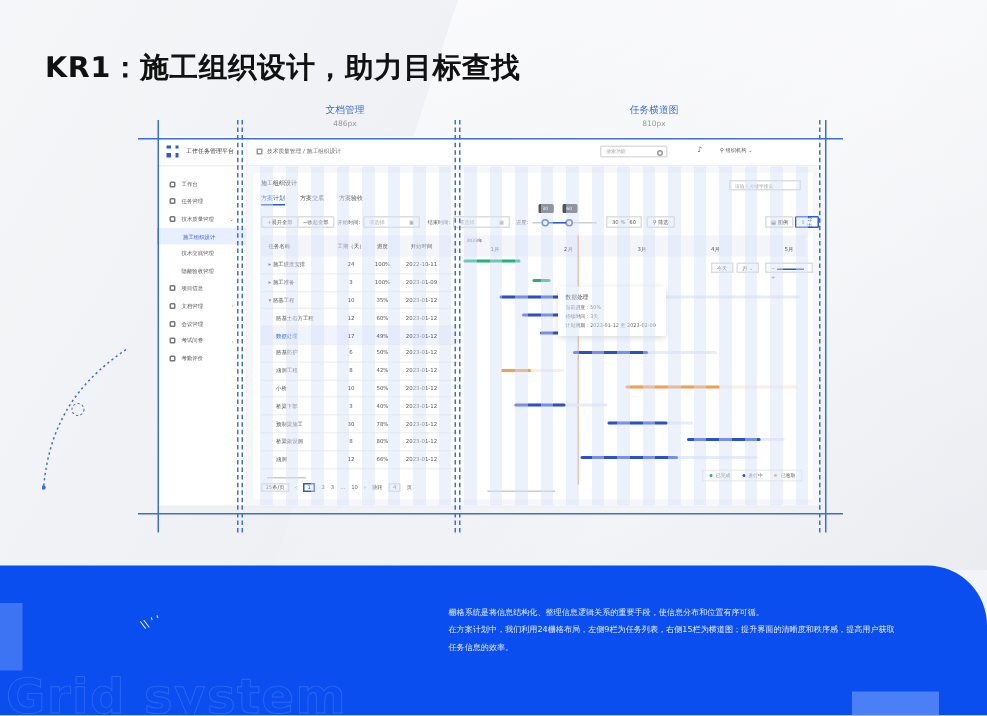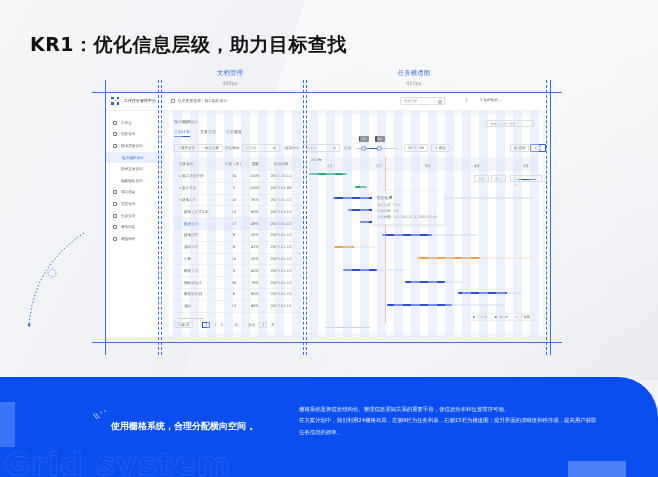--- a/index.html
+++ b/index.html
@@ -74,27 +74,27 @@
 .banner .slogan{position:absolute;left:111px;top:43px;color:#fff;font-size:9px;font-weight:700}
 .banner .spark{position:absolute;left:94px;top:34px;color:#fff;font-size:7px;transform:rotate(-20deg)}
 .banner .desc{position:absolute;left:299px;top:27px;width:300px;color:#e8eeff;font-size:5.4px;line-height:11.3px}
 .banner .ghost{position:absolute;left:4px;top:68px;font-size:32px;font-weight:700;color:transparent;-webkit-text-stroke:0.6px #2d67f5;letter-spacing:1px;font-family:"DejaVu Sans",sans-serif}
 .arc{position:absolute;left:28px;top:231px}
 </style>
 </head>
 <body>
 
 <div class="bgdeco"></div>
-<div class="title">KR1：优化信息层级，助力目标查找</div>
+<div class="title">KR1：施工组织设计，助力目标查找</div>
 
 <div class="col-label" style="left:200px;top:69px;width:60px">
   <span>文档管理</span>
   <span class="px">486px</span>
 </div>
-<div class="col-label" style="left:384px;top:69px;width:60px">
+<div class="col-label" style="left:406px;top:69px;width:60px">
   <span>任务横道图</span>
   <span class="px">810px</span>
 </div>
 
 <div class="app">
   <div class="sidebar">
     <div class="logo">
       <span class="mk">
           <i style="left:0;top:0"></i>
           <i style="right:0;top:0"></i>
@@ -365,18 +365,17 @@
   <path d="M56 2 C30 20, 5 45, 1 95" fill="none" stroke="#3b6fd6" stroke-width="1" stroke-dasharray="1.5 2"></path>
   <circle cx="24" cy="42" r="4" fill="none" stroke="#3b6fd6" stroke-width="0.7" stroke-dasharray="1.5 1.5"></circle>
   <circle cx="1" cy="94" r="1.5" fill="#3b6fd6"></circle>
 </svg>
 
 <div class="banner">
   <div class="blk1"></div>
   <div class="blk2"></div>
   <div class="ghost">Grid system</div>
   <div class="spark">\\ ' '</div>
-  <div class="slogan">使用栅格系统，合理分配横向空间 。</div>
   <div class="desc">
     <div>栅格系统是将信息结构化、整理信息逻辑关系的重要手段，使信息分布和位置有序可循。</div>
     <div>在方案计划中，我们利用24栅格布局，左侧9栏为任务列表，右侧15栏为横道图；提升界面的清晰度和秩序感，提高用户获取任务信息的效率。</div>
   </div>
 </div>
 
 </body></html>

